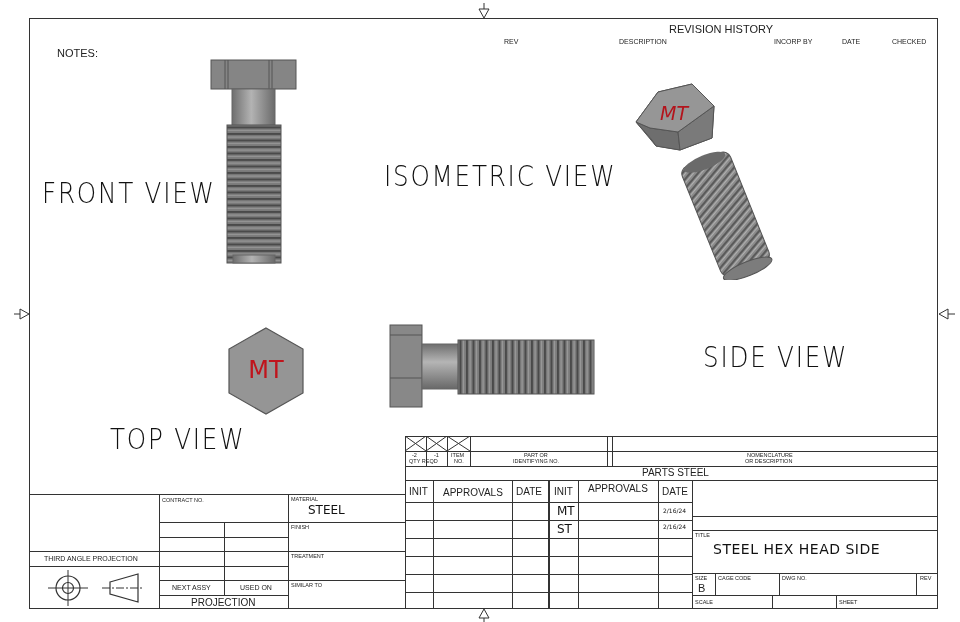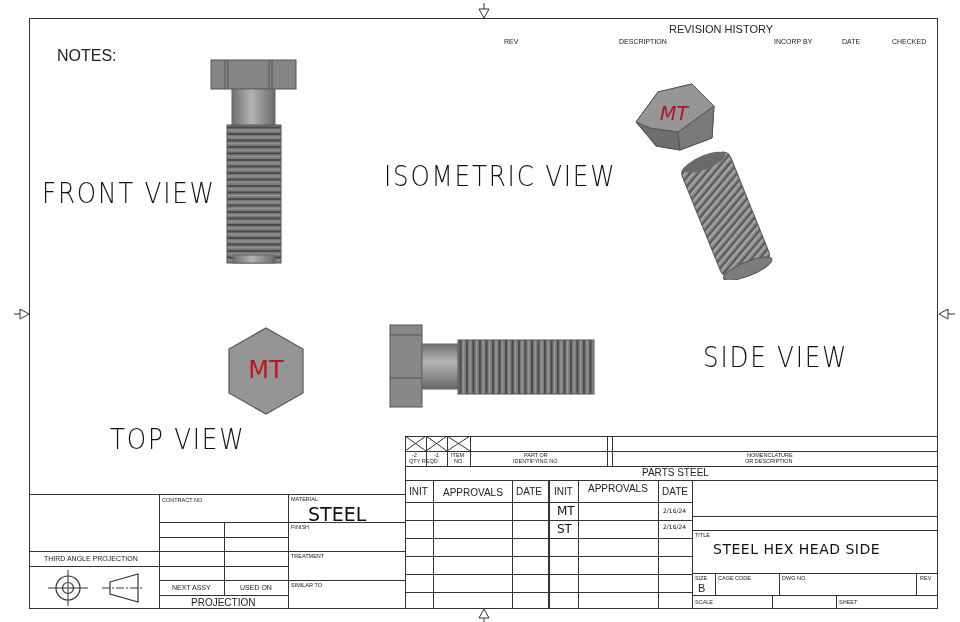--- a/index.html
+++ b/index.html
@@ -31,21 +31,21 @@
 </svg>
 <svg class="abs" style="left:14px;top:306px" width="18" height="16">
   <line x1="0" y1="8" x2="6" y2="8" stroke="#333" stroke-width="1"></line>
   <polygon points="6,3 6,13 15,8" fill="none" stroke="#333" stroke-width="1"></polygon>
 </svg>
 <svg class="abs" style="left:937px;top:306px" width="18" height="16">
   <polygon points="11,3 11,13 2,8" fill="none" stroke="#333" stroke-width="1"></polygon>
   <line x1="11" y1="8" x2="18" y2="8" stroke="#333" stroke-width="1"></line>
 </svg>
 
-<div class="abs hdr" style="left:57px;top:47px;font-size:16px">NOTES:</div>
+<div class="abs hdr" style="left:57px;top:47px;font-size:11px">NOTES:</div>
 
 <div class="abs hdr" style="left:669px;top:23px;font-size:11px">REVISION HISTORY</div>
 <div class="abs lbl" style="left:504px;top:38px">REV</div>
 <div class="abs lbl" style="left:619px;top:38px">DESCRIPTION</div>
 <div class="abs lbl" style="left:774px;top:38px">INCORP BY</div>
 <div class="abs lbl" style="left:842px;top:38px">DATE</div>
 <div class="abs lbl" style="left:892px;top:38px">CHECKED</div>
 
 <div class="abs view-label" style="left:42px;top:177px">FRONT VIEW</div>
 <div class="abs view-label" style="left:384px;top:160px">ISOMETRIC VIEW</div>
@@ -205,21 +205,21 @@
 <div class="line-h" style="left:29px;top:551px;width:259px"></div>
 <div class="line-h" style="left:29px;top:566px;width:259px"></div>
 <div class="line-h" style="left:159px;top:580px;width:129px"></div>
 <div class="line-h" style="left:159px;top:595px;width:129px"></div>
 <div class="line-h" style="left:288px;top:522px;width:117px"></div>
 <div class="line-h" style="left:288px;top:551px;width:117px"></div>
 <div class="line-h" style="left:288px;top:580px;width:117px"></div>
 
 <div class="abs lbl lbl-sm" style="left:162px;top:497px">CONTRACT NO.</div>
 <div class="abs lbl lbl-sm" style="left:291px;top:496px">MATERIAL</div>
-<div class="abs mono" style="left:308px;top:503px;font-size:19px">STEEL</div>
+<div class="abs mono" style="left:308px;top:503px;font-size:12px">STEEL</div>
 <div class="abs lbl lbl-sm" style="left:291px;top:524px">FINISH</div>
 <div class="abs lbl lbl-sm" style="left:291px;top:553px">TREATMENT</div>
 <div class="abs lbl lbl-sm" style="left:291px;top:582px">SIMILAR TO</div>
 <div class="abs lbl" style="left:172px;top:584px">NEXT ASSY</div>
 <div class="abs lbl" style="left:240px;top:584px">USED ON</div>
 <div class="abs hdr" style="left:191px;top:597px">PROJECTION</div>
 <div class="abs lbl" style="left:44px;top:555px">THIRD ANGLE PROJECTION</div>
 
 <svg class="abs" style="left:40px;top:568px" width="110" height="40">
   <line x1="8" y1="20" x2="48" y2="20" stroke="#333"></line>

